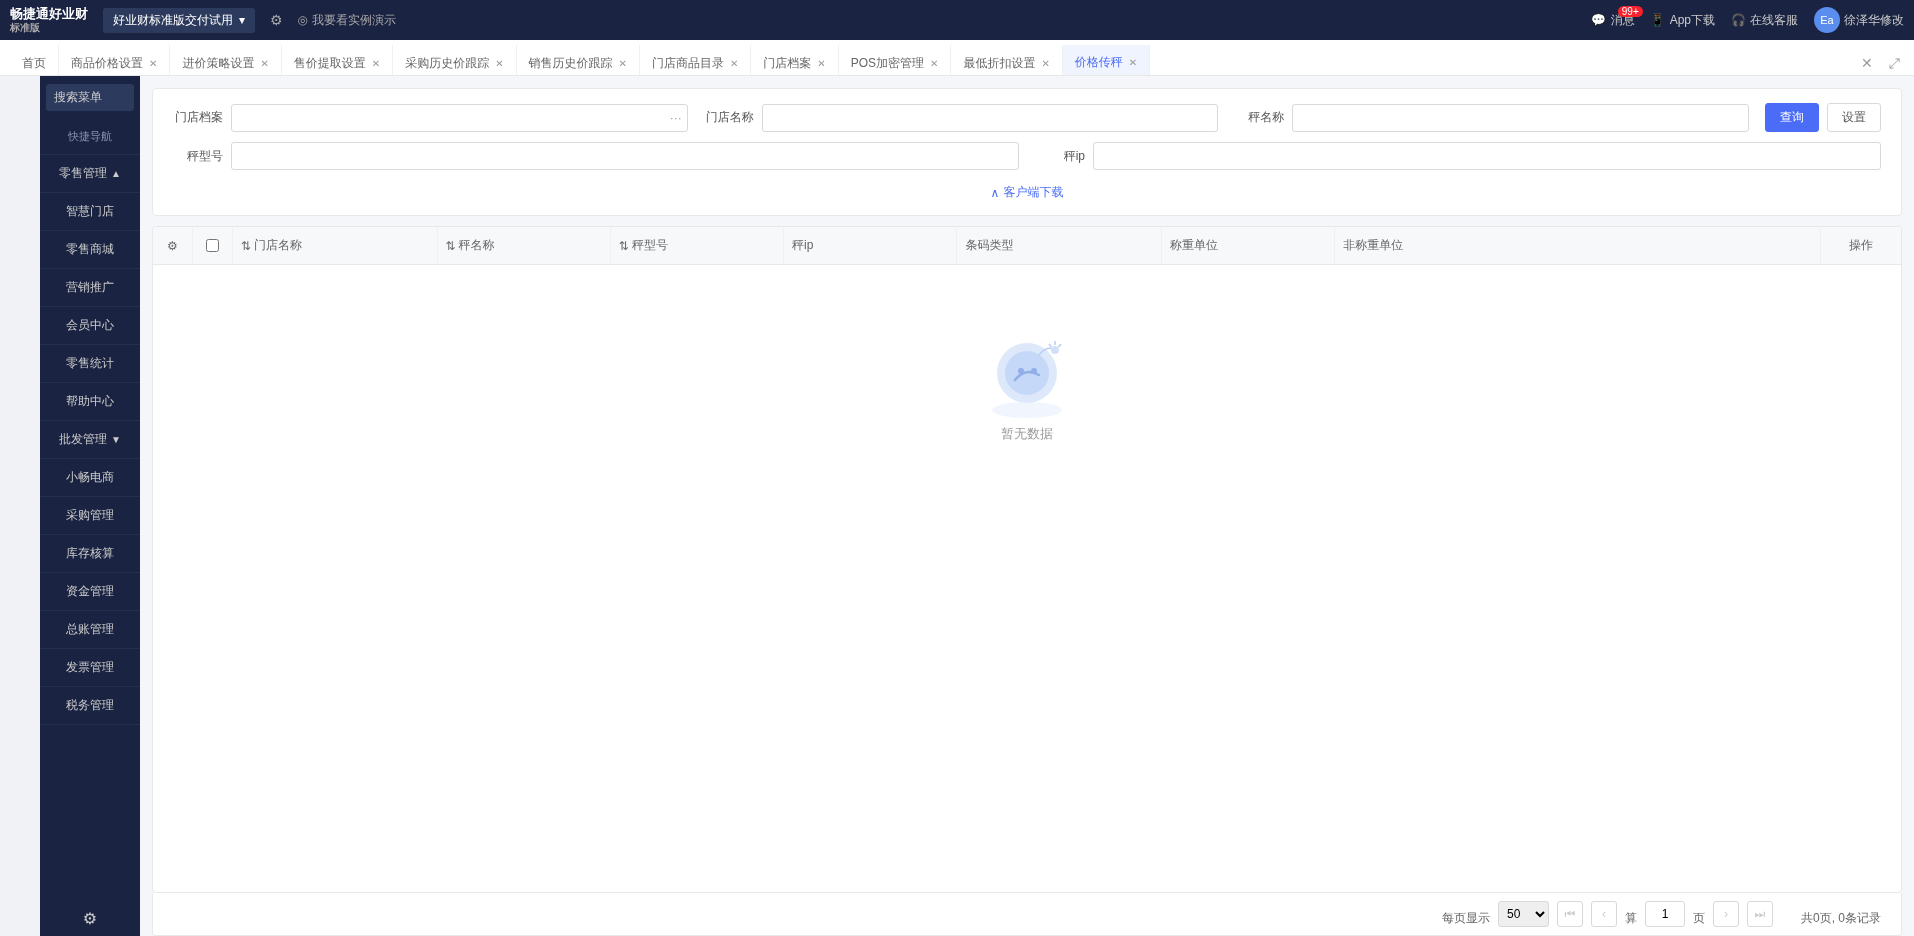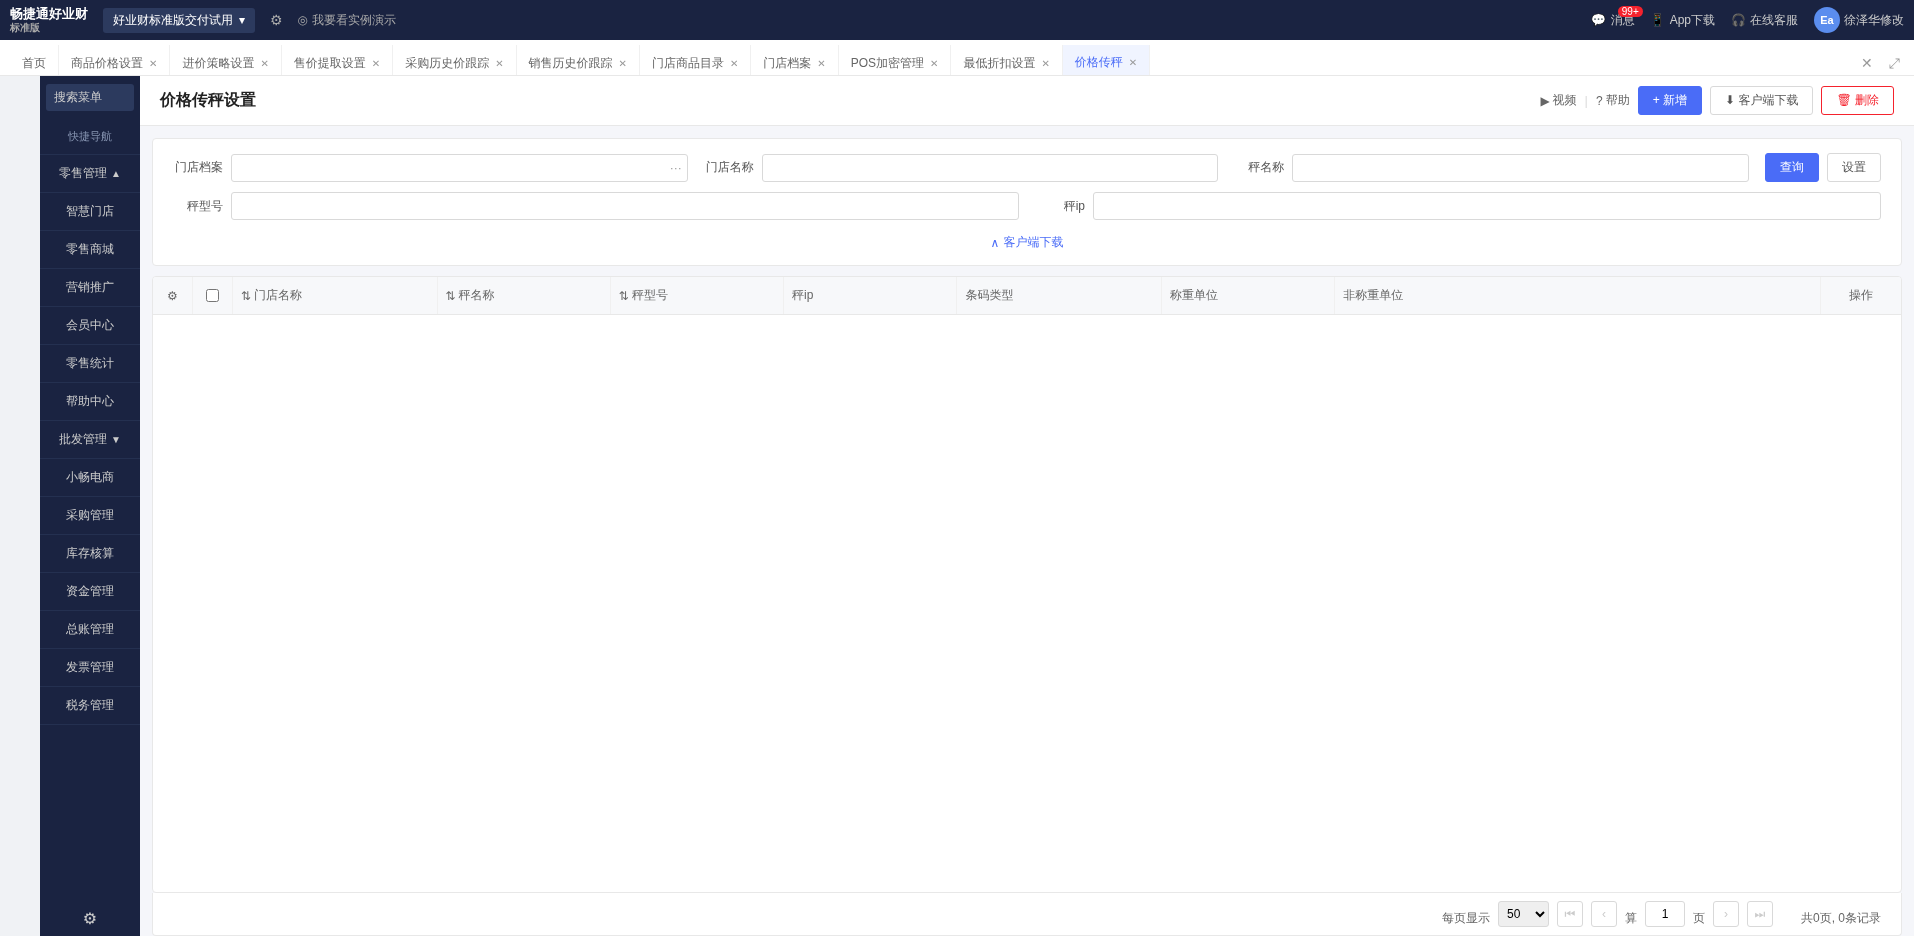--- a/index.html
+++ b/index.html
@@ -12,21 +12,21 @@
     .top-bar { height: 40px; background: #1a2341; display: flex; align-items: center; padding: 0 10px; justify-content: space-between; flex-shrink: 0; }
     .top-bar-left { display: flex; align-items: center; gap: 15px; }
     .app-logo { color: #fff; font-size: 13px; font-weight: bold; display: flex; flex-direction: column; line-height: 1.2; }
     .app-logo .sub { font-size: 10px; color: #aaa; }
     .dropdown-selector { background: #2c3a5e; border: none; color: #fff; padding: 4px 10px; border-radius: 3px; display: flex; align-items: center; gap: 6px; cursor: pointer; font-size: 12px; }
     .settings-btn { color: #aaa; cursor: pointer; font-size: 14px; }
     .demo-btn { color: #aaa; font-size: 12px; cursor: pointer; display: flex; align-items: center; gap: 4px; }
     .top-bar-right { display: flex; align-items: center; gap: 16px; }
     .top-bar-item { display: flex; align-items: center; gap: 4px; color: #ccc; font-size: 12px; cursor: pointer; position: relative; }
     .badge { background: #f5222d; color: #fff; font-size: 10px; border-radius: 8px; padding: 0 4px; position: absolute; top: -6px; right: -8px; }
-    .user-avatar { width: 26px; height: 26px; background: #5b8dee; border-radius: 50%; display: flex; align-items: center; justify-content: center; color: #fff; font-size: 11px; font-weight: bold; }
+    .user-avatar { width: 26px; height: 26px; background: #5b8dee; border-radius: 50%; display: flex; align-items: center; justify-content: center; color: #fff; font-size: 11px; }
 
     
     .tab-bar { height: 36px; background: #fff; border-bottom: 1px solid #e8e8e8; display: flex; align-items: center; padding: 11px 0 0 10px; flex-shrink: 0; overflow: hidden; }
     .tab { display: flex; align-items: center; gap: 4px; padding: 0 12px; height: 36px; font-size: 12px; color: #666; cursor: pointer; border-right: 1px solid #f0f0f0; white-space: nowrap; }
     .tab.active { color: #4a6cf7; background: #f0f4ff; border-bottom: 2px solid #4a6cf7; }
     .tab.home { font-weight: 500; }
     .tab-close { font-size: 10px; color: #999; cursor: pointer; margin-left: 2px; }
     .tab-bar-actions { display: flex; align-items: center; gap: 4px; margin-left: auto; padding-right: 8px; }
     .tab-action-btn { color: #999; cursor: pointer; font-size: 14px; padding: 2px 6px; }
 
@@ -221,37 +221,20 @@
       <div class="sidebar-nav-item">总账管理</div>
       <div class="sidebar-nav-item">发票管理</div>
       <div class="sidebar-nav-item">税务管理</div>
       <div class="sidebar-bottom">
         <span class="sidebar-settings">⚙</span>
       </div>
     </div>
 
     <div class="content">
 
-      <div class="page-header">
-        <h1 class="page-title">价格传秤设置</h1>
-        <div class="page-actions">
-          <span class="action-link">
-            <span>▶</span>
-            <span>视频</span>
-          </span>
-          <span class="divider-v">|</span>
-          <span class="action-link">
-            <span>?</span>
-            <span>帮助</span>
-          </span>
-          <button class="btn btn-primary">+ 新增</button>
-          <button class="btn btn-default">⬇ 客户端下载</button>
-          <button class="btn btn-danger">🗑 删除</button>
-        </div>
-      </div>
 
       <div class="search-form">
         <div class="form-row">
           <div class="form-item">
             <label class="form-label">门店档案</label>
             <div class="form-input-with-icon">
               <input type="text" class="form-input" style="width: 100%;">
               <span class="input-suffix-icon">···</span>
             </div>
           </div>
@@ -314,20 +297,36 @@
             <span>称重单位</span>
           </div>
           <div class="th th-non-weight">
             <span>非称重单位</span>
           </div>
           <div class="th th-ops">
             <span>操作</span>
           </div>
         </div>
 
+        <div class="empty-state">
+          <svg class="empty-svg" viewBox="0 0 120 100" fill="none" xmlns="http://www.w3.org/2000/svg">
+            <ellipse cx="60" cy="85" rx="35" ry="8" fill="#e8f0fe" opacity="0.6"></ellipse>
+            <circle cx="60" cy="48" r="30" fill="#dde8fb"></circle>
+            <circle cx="60" cy="48" r="22" fill="#c5d8f7"></circle>
+            <path d="M48 55 Q58 42 72 50" stroke="#90aee8" stroke-width="2.5" fill="none" stroke-linecap="round"></path>
+            <circle cx="54" cy="46" r="3" fill="#90aee8"></circle>
+            <circle cx="67" cy="46" r="3" fill="#90aee8"></circle>
+            <path d="M72 30 Q80 20 88 25" stroke="#b8ccf0" stroke-width="1.5" fill="none" stroke-linecap="round"></path>
+            <circle cx="88" cy="25" r="4" fill="#d0e0f8"></circle>
+            <line x1="88" y1="16" x2="88" y2="20" stroke="#b8ccf0" stroke-width="1.5"></line>
+            <line x1="82" y1="19" x2="84.5" y2="22" stroke="#b8ccf0" stroke-width="1.5"></line>
+            <line x1="94" y1="19" x2="91.5" y2="22" stroke="#b8ccf0" stroke-width="1.5"></line>
+          </svg>
+          <span class="empty-text">暂无数据</span>
+        </div>
       </div>
 
       <div class="pagination-bar">
         <span class="pag-label">每页显示</span>
         <select class="pag-select">
           <option value="50">50</option>
           <option value="10">10</option>
           <option value="20">20</option>
           <option value="100">100</option>
         </select>

